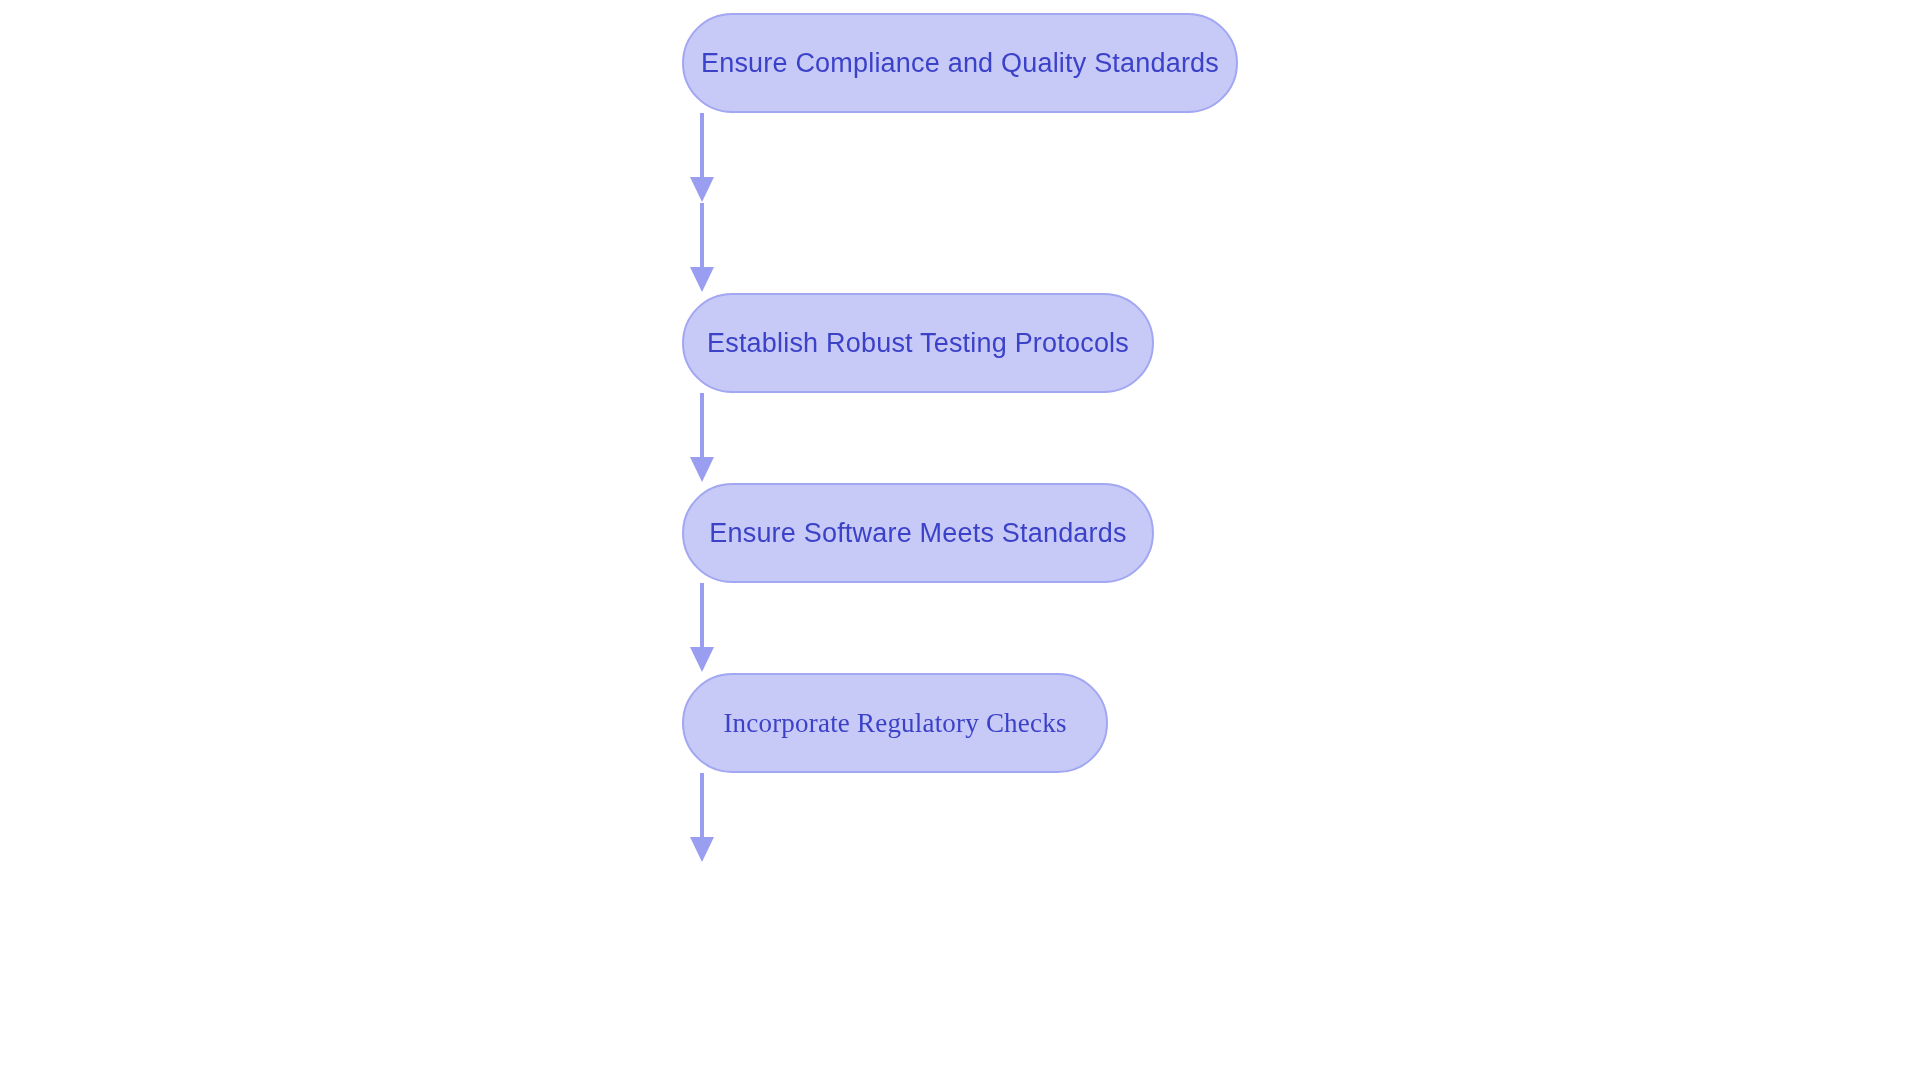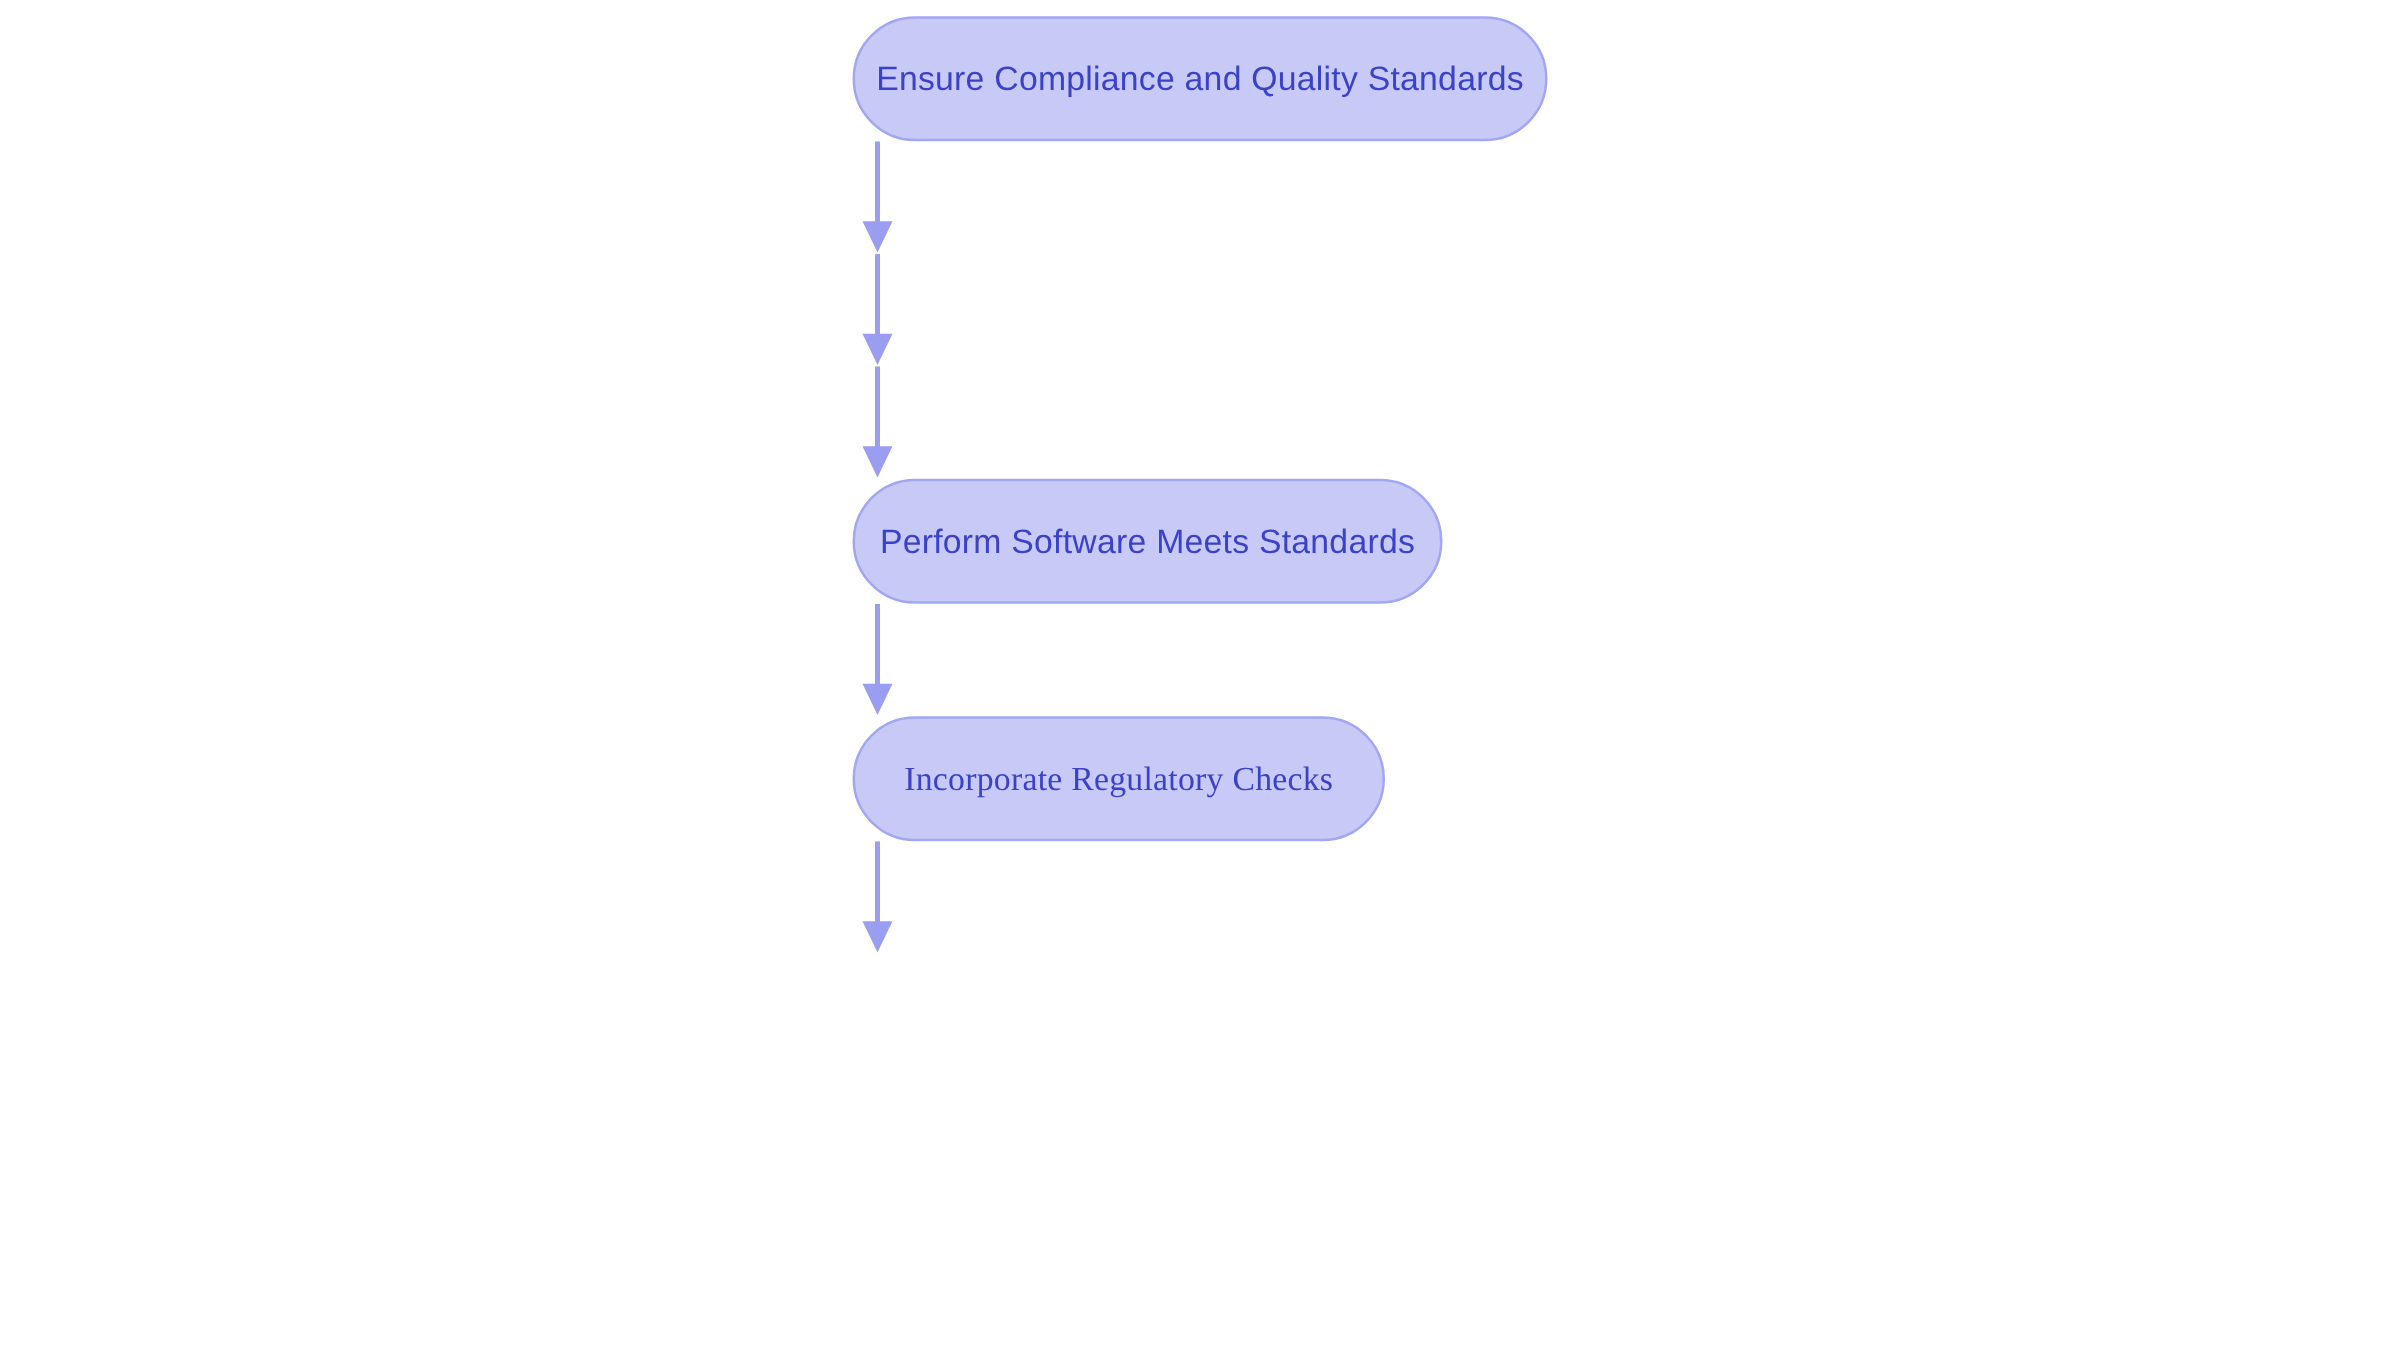--- a/index.html
+++ b/index.html
@@ -82,30 +82,33 @@
     </div>
 
 
     <div class="connector">
       <svg viewBox="0 0 40 90" aria-hidden="true">
         <line x1="20" y1="0" x2="20" y2="66" stroke="currentColor" stroke-width="4"></line>
         <polygon points="8,64 32,64 20,89" fill="currentColor"></polygon>
       </svg>
     </div>
 
+    <div class="node n3">
+      <span>Establish Robust Testing Protocols</span>
+    </div>
 
     <div class="connector">
       <svg viewBox="0 0 40 90" aria-hidden="true">
         <line x1="20" y1="0" x2="20" y2="66" stroke="currentColor" stroke-width="4"></line>
         <polygon points="8,64 32,64 20,89" fill="currentColor"></polygon>
       </svg>
     </div>
 
     <div class="node n4">
-      <span>Perform Software Meets Standards</span>
+      <span>Ensure Software Meets Standards</span>
     </div>
 
     <div class="connector">
       <svg viewBox="0 0 40 90" aria-hidden="true">
         <line x1="20" y1="0" x2="20" y2="66" stroke="currentColor" stroke-width="4"></line>
         <polygon points="8,64 32,64 20,89" fill="currentColor"></polygon>
       </svg>
     </div>
 
     <div class="node n5">

